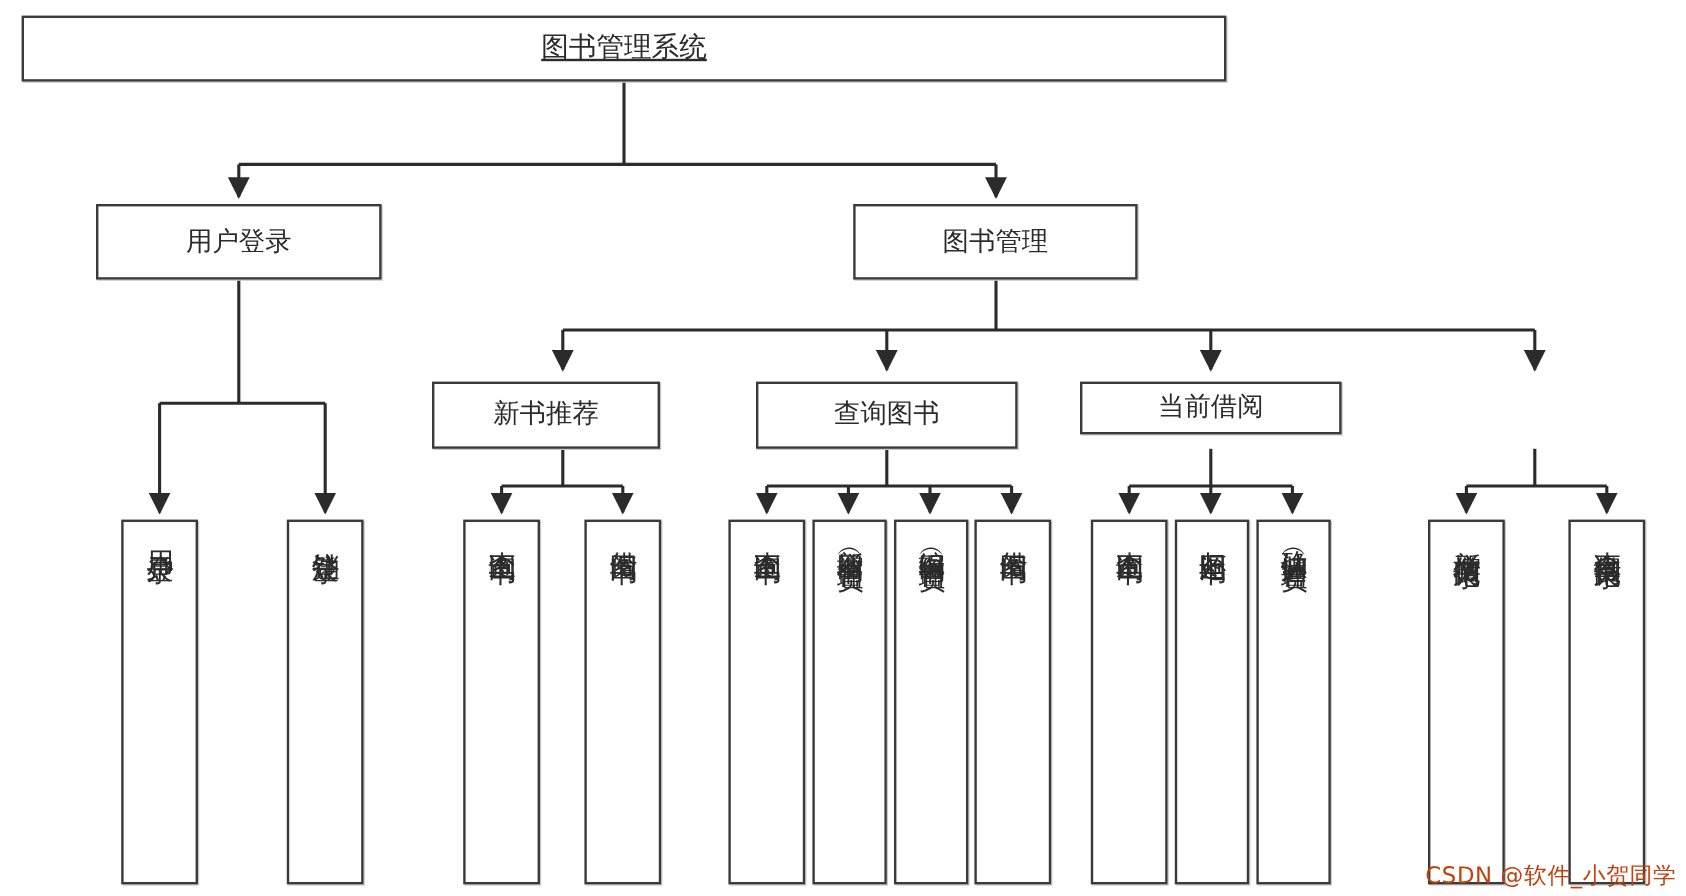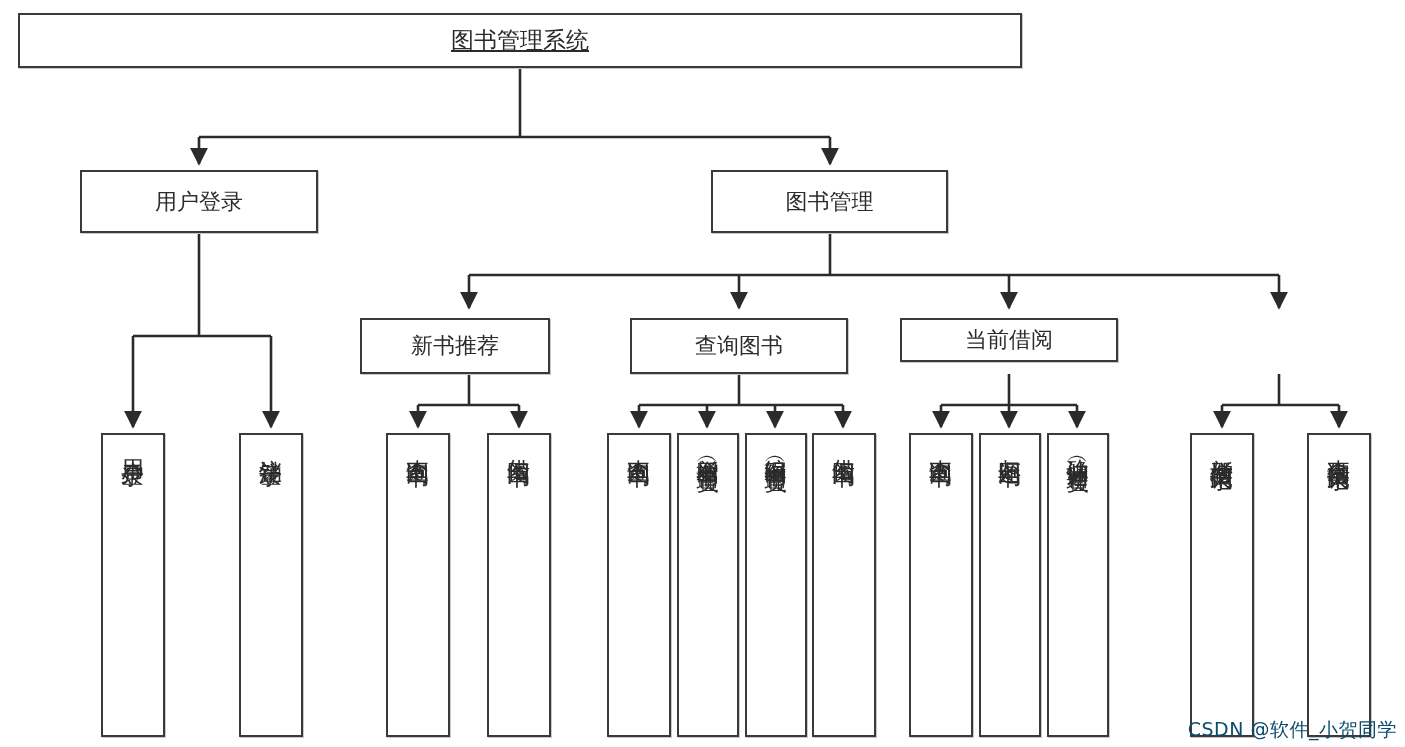--- a/index.html
+++ b/index.html
@@ -52,21 +52,21 @@
     white-space:normal;
     max-height:100%;
   }
   .v-text.tall .lbl{font-size:22px;}
 
   #watermark{
     position:absolute;
     right:8px;
     bottom:4px;
     font-size:19px;
-    color:#0c4a6e;
+    color:#c2410c;
     letter-spacing:0.5px;
     white-space:nowrap;
     font-family:"DejaVu Sans","Liberation Sans",sans-serif;
   }
 </style>
 </head>
 <body>
 
 <div id="canvas">
 

